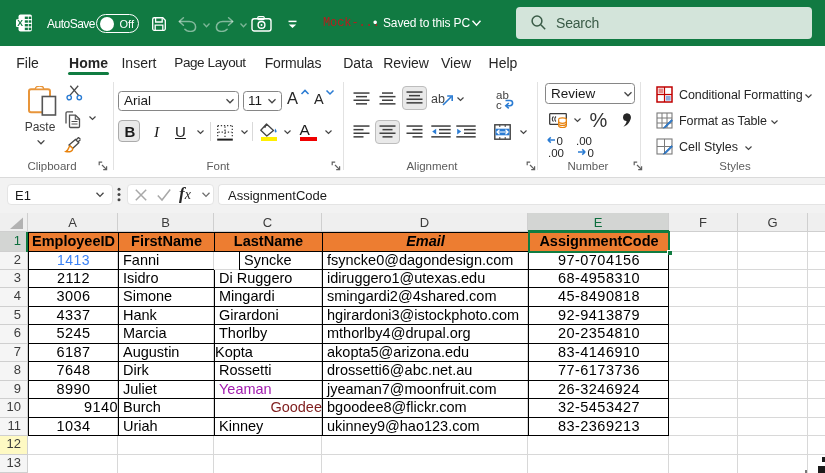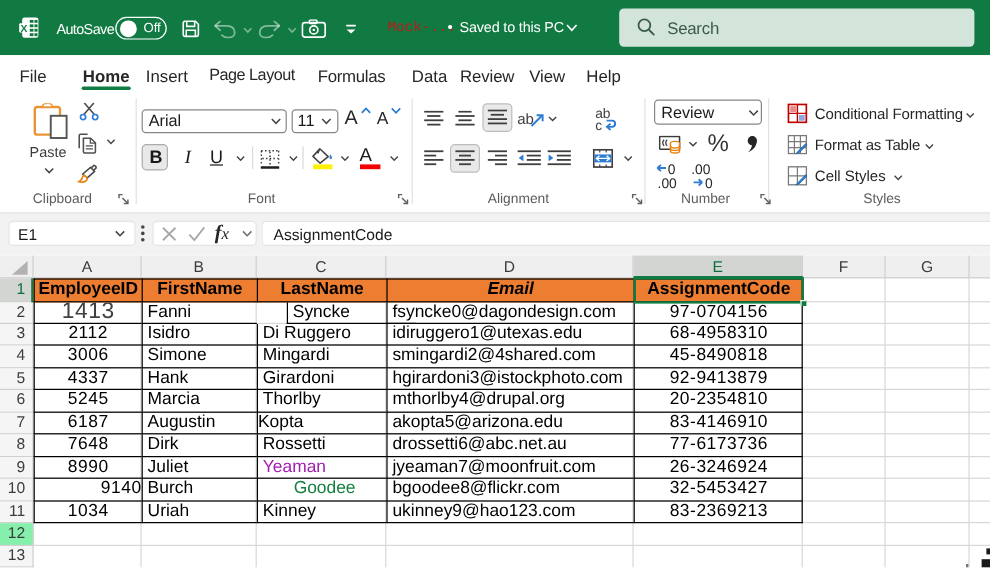--- a/index.html
+++ b/index.html
@@ -378,21 +378,21 @@
 <div class="ab" style="left:0;top:251.5px;width:28px;height:18.45999999999998px;background:#f5f5f5;border-bottom:1px solid #cfcfcf;border-right:1px solid #cfcfcf;color:#3c3c3c;font-size:13px;text-align:right;padding-right:6px;line-height:16.95999999999998px;">2</div>
 <div class="ab" style="left:0;top:269.96px;width:28px;height:18.460000000000036px;background:#f5f5f5;border-bottom:1px solid #cfcfcf;border-right:1px solid #cfcfcf;color:#3c3c3c;font-size:13px;text-align:right;padding-right:6px;line-height:16.960000000000036px;">3</div>
 <div class="ab" style="left:0;top:288.42px;width:28px;height:18.45999999999998px;background:#f5f5f5;border-bottom:1px solid #cfcfcf;border-right:1px solid #cfcfcf;color:#3c3c3c;font-size:13px;text-align:right;padding-right:6px;line-height:16.95999999999998px;">4</div>
 <div class="ab" style="left:0;top:306.88px;width:28px;height:18.45999999999998px;background:#f5f5f5;border-bottom:1px solid #cfcfcf;border-right:1px solid #cfcfcf;color:#3c3c3c;font-size:13px;text-align:right;padding-right:6px;line-height:16.95999999999998px;">5</div>
 <div class="ab" style="left:0;top:325.34px;width:28px;height:18.460000000000036px;background:#f5f5f5;border-bottom:1px solid #cfcfcf;border-right:1px solid #cfcfcf;color:#3c3c3c;font-size:13px;text-align:right;padding-right:6px;line-height:16.960000000000036px;">6</div>
 <div class="ab" style="left:0;top:343.8px;width:28px;height:18.45999999999998px;background:#f5f5f5;border-bottom:1px solid #cfcfcf;border-right:1px solid #cfcfcf;color:#3c3c3c;font-size:13px;text-align:right;padding-right:6px;line-height:16.95999999999998px;">7</div>
 <div class="ab" style="left:0;top:362.26px;width:28px;height:18.460000000000036px;background:#f5f5f5;border-bottom:1px solid #cfcfcf;border-right:1px solid #cfcfcf;color:#3c3c3c;font-size:13px;text-align:right;padding-right:6px;line-height:16.960000000000036px;">8</div>
 <div class="ab" style="left:0;top:380.72px;width:28px;height:18.45999999999998px;background:#f5f5f5;border-bottom:1px solid #cfcfcf;border-right:1px solid #cfcfcf;color:#3c3c3c;font-size:13px;text-align:right;padding-right:6px;line-height:16.95999999999998px;">9</div>
 <div class="ab" style="left:0;top:399.18px;width:28px;height:18.45999999999998px;background:#f5f5f5;border-bottom:1px solid #cfcfcf;border-right:1px solid #cfcfcf;color:#3c3c3c;font-size:13px;text-align:right;padding-right:6px;line-height:16.95999999999998px;">10</div>
 <div class="ab" style="left:0;top:417.64px;width:28px;height:18.460000000000036px;background:#f5f5f5;border-bottom:1px solid #cfcfcf;border-right:1px solid #cfcfcf;color:#3c3c3c;font-size:13px;text-align:right;padding-right:6px;line-height:16.960000000000036px;">11</div>
-<div class="ab" style="left:0;top:436.1px;width:28px;height:18.45999999999998px;background:#86efac;border-bottom:1px solid #cfcfcf;border-right:1px solid #cfcfcf;color:#3c3c3c;font-size:13px;text-align:right;padding-right:6px;line-height:16.95999999999998px;">12</div>
+<div class="ab" style="left:0;top:436.1px;width:28px;height:18.45999999999998px;background:#fef9c3;border-bottom:1px solid #cfcfcf;border-right:1px solid #cfcfcf;color:#3c3c3c;font-size:13px;text-align:right;padding-right:6px;line-height:16.95999999999998px;">12</div>
 <div class="ab" style="left:0;top:454.56px;width:28px;height:18.45999999999998px;background:#f5f5f5;border-bottom:1px solid #cfcfcf;border-right:1px solid #cfcfcf;color:#3c3c3c;font-size:13px;text-align:right;padding-right:6px;line-height:16.95999999999998px;">13</div>
 <div class="ab" style="left:25.5px;top:232px;width:2.5px;height:19.5px;background:#107c41;"></div>
 <div class="ab" style="left:117px;top:232px;width:1px;height:241px;background:#d8d8d8;"></div>
 <div class="ab" style="left:213px;top:232px;width:1px;height:241px;background:#d8d8d8;"></div>
 <div class="ab" style="left:321px;top:232px;width:1px;height:241px;background:#d8d8d8;"></div>
 <div class="ab" style="left:527px;top:232px;width:1px;height:241px;background:#d8d8d8;"></div>
 <div class="ab" style="left:668px;top:232px;width:1px;height:241px;background:#d8d8d8;"></div>
 <div class="ab" style="left:737px;top:232px;width:1px;height:241px;background:#d8d8d8;"></div>
 <div class="ab" style="left:807px;top:232px;width:1px;height:241px;background:#d8d8d8;"></div>
 
@@ -408,21 +408,21 @@
 <div class="ab" style="left:28px;top:416.64px;width:798px;height:1px;background:#d8d8d8;"></div>
 <div class="ab" style="left:28px;top:435.1px;width:798px;height:1px;background:#d8d8d8;"></div>
 <div class="ab" style="left:28px;top:453.56px;width:798px;height:1px;background:#d8d8d8;"></div>
 <div class="ab" style="left:28px;top:232px;width:641px;height:19.5px;background:#ed7d31;"></div>
 <div class="ab" style="left:28px;top:232px;width:90px;height:19.5px;font-size:14.5px;font-weight:bold;color:#000;text-align:center;line-height:17.5px;border:1px solid #000;border-right:none;">EmployeeID</div>
 <div class="ab" style="left:118px;top:232px;width:96px;height:19.5px;font-size:14.5px;font-weight:bold;color:#000;text-align:center;line-height:17.5px;border:1px solid #000;border-right:none;">FirstName</div>
 <div class="ab" style="left:214px;top:232px;width:108px;height:19.5px;font-size:14.5px;font-weight:bold;color:#000;text-align:center;line-height:17.5px;border:1px solid #000;border-right:none;">LastName</div>
 <div class="ab" style="left:322px;top:232px;width:206px;height:19.5px;font-size:14.5px;font-weight:bold;color:#000;text-align:center;line-height:17.5px;border:1px solid #000;border-right:none;font-style:italic;">Email</div>
 <div class="ab" style="left:528px;top:232px;width:141px;height:19.5px;font-size:14.5px;font-weight:bold;color:#000;text-align:center;line-height:17.5px;border:1px solid #000;border-right:none;">AssignmentCode</div>
 <div class="ab" style="left:668px;top:232px;width:1px;height:19.5px;background:#000;"></div>
-<div class="ab" style="left:28px;top:251.5px;width:90px;height:18.45999999999998px;font-size:19px;color:#404040;text-align:center;letter-spacing:0.45px;line-height:16.95999999999998px;border:1px solid #000;border-right:none;border-top:none;white-space:nowrap;overflow:hidden;">1413</div>
+<div class="ab" style="left:28px;top:251.5px;width:90px;height:18.45999999999998px;font-size:14px;color:#3b82f6;text-align:center;letter-spacing:0.45px;line-height:16.95999999999998px;border:1px solid #000;border-right:none;border-top:none;white-space:nowrap;overflow:hidden;">1413</div>
 <div class="ab" style="left:118px;top:251.5px;width:96px;height:18.45999999999998px;font-size:14.5px;color:#000;text-align:left;padding-left:4px;line-height:16.95999999999998px;border:1px solid #000;border-right:none;border-top:none;white-space:nowrap;overflow:hidden;">Fanni</div>
 <div class="ab" style="left:214px;top:251.5px;width:108px;height:18.45999999999998px;font-size:14.5px;color:#000;text-align:left;padding-left:4px;line-height:16.95999999999998px;border:1px solid #000;border-right:none;border-top:none;white-space:nowrap;overflow:hidden;margin-left:25px;">Syncke</div>
 <div class="ab" style="left:322px;top:251.5px;width:206px;height:18.45999999999998px;font-size:14.5px;color:#000;text-align:left;padding-left:4px;line-height:16.95999999999998px;border:1px solid #000;border-right:none;border-top:none;white-space:nowrap;overflow:hidden;">fsyncke0@dagondesign.com</div>
 <div class="ab" style="left:528px;top:251.5px;width:141px;height:18.45999999999998px;font-size:14.5px;color:#000;text-align:center;letter-spacing:0.45px;line-height:16.95999999999998px;border:1px solid #000;border-right:none;border-top:none;white-space:nowrap;overflow:hidden;">97-0704156</div>
 <div class="ab" style="left:668px;top:251.5px;width:1px;height:18.45999999999998px;background:#000;"></div>
 <div class="ab" style="left:28px;top:269.96px;width:90px;height:18.460000000000036px;font-size:14.5px;color:#000;text-align:center;letter-spacing:0.45px;line-height:16.960000000000036px;border:1px solid #000;border-right:none;border-top:none;white-space:nowrap;overflow:hidden;">2112</div>
 <div class="ab" style="left:118px;top:269.96px;width:96px;height:18.460000000000036px;font-size:14.5px;color:#000;text-align:left;padding-left:4px;line-height:16.960000000000036px;border:1px solid #000;border-right:none;border-top:none;white-space:nowrap;overflow:hidden;">Isidro</div>
 <div class="ab" style="left:214px;top:269.96px;width:108px;height:18.460000000000036px;font-size:14.5px;color:#000;text-align:left;padding-left:4px;line-height:16.960000000000036px;border:1px solid #000;border-right:none;border-top:none;white-space:nowrap;overflow:hidden;">Di Ruggero</div>
 <div class="ab" style="left:322px;top:269.96px;width:206px;height:18.460000000000036px;font-size:14.5px;color:#000;text-align:left;padding-left:4px;line-height:16.960000000000036px;border:1px solid #000;border-right:none;border-top:none;white-space:nowrap;overflow:hidden;">idiruggero1@utexas.edu</div>
 <div class="ab" style="left:528px;top:269.96px;width:141px;height:18.460000000000036px;font-size:14.5px;color:#000;text-align:center;letter-spacing:0.45px;line-height:16.960000000000036px;border:1px solid #000;border-right:none;border-top:none;white-space:nowrap;overflow:hidden;">68-4958310</div>
@@ -458,21 +458,21 @@
 <div class="ab" style="left:528px;top:362.26px;width:141px;height:18.460000000000036px;font-size:14.5px;color:#000;text-align:center;letter-spacing:0.45px;line-height:16.960000000000036px;border:1px solid #000;border-right:none;border-top:none;white-space:nowrap;overflow:hidden;">77-6173736</div>
 <div class="ab" style="left:668px;top:362.26px;width:1px;height:18.460000000000036px;background:#000;"></div>
 <div class="ab" style="left:28px;top:380.72px;width:90px;height:18.45999999999998px;font-size:14.5px;color:#000;text-align:center;letter-spacing:0.45px;line-height:16.95999999999998px;border:1px solid #000;border-right:none;border-top:none;white-space:nowrap;overflow:hidden;">8990</div>
 <div class="ab" style="left:118px;top:380.72px;width:96px;height:18.45999999999998px;font-size:14.5px;color:#000;text-align:left;padding-left:4px;line-height:16.95999999999998px;border:1px solid #000;border-right:none;border-top:none;white-space:nowrap;overflow:hidden;">Juliet</div>
 <div class="ab" style="left:214px;top:380.72px;width:108px;height:18.45999999999998px;font-size:14.5px;color:#a21caf;text-align:left;padding-left:4px;line-height:16.95999999999998px;border:1px solid #000;border-right:none;border-top:none;white-space:nowrap;overflow:hidden;">Yeaman</div>
 <div class="ab" style="left:322px;top:380.72px;width:206px;height:18.45999999999998px;font-size:14.5px;color:#000;text-align:left;padding-left:4px;line-height:16.95999999999998px;border:1px solid #000;border-right:none;border-top:none;white-space:nowrap;overflow:hidden;">jyeaman7@moonfruit.com</div>
 <div class="ab" style="left:528px;top:380.72px;width:141px;height:18.45999999999998px;font-size:14.5px;color:#000;text-align:center;letter-spacing:0.45px;line-height:16.95999999999998px;border:1px solid #000;border-right:none;border-top:none;white-space:nowrap;overflow:hidden;">26-3246924</div>
 <div class="ab" style="left:668px;top:380.72px;width:1px;height:18.45999999999998px;background:#000;"></div>
 <div class="ab" style="left:28px;top:399.18px;width:90px;height:18.45999999999998px;font-size:14.5px;color:#000;text-align:right;letter-spacing:0.45px;line-height:16.95999999999998px;border:1px solid #000;border-right:none;border-top:none;white-space:nowrap;overflow:hidden;">9140</div>
 <div class="ab" style="left:118px;top:399.18px;width:96px;height:18.45999999999998px;font-size:14.5px;color:#000;text-align:left;padding-left:4px;line-height:16.95999999999998px;border:1px solid #000;border-right:none;border-top:none;white-space:nowrap;overflow:hidden;">Burch</div>
-<div class="ab" style="left:214px;top:399.18px;width:108px;height:18.45999999999998px;font-size:14.5px;color:#15803d;text-align:center;padding-left:4px;line-height:16.95999999999998px;border:1px solid #000;border-right:none;border-top:none;white-space:nowrap;overflow:hidden;">Goodee</div>
+<div class="ab" style="left:214px;top:399.18px;width:108px;height:18.45999999999998px;font-size:14.5px;color:#7f1d1d;text-align:right;padding-left:4px;line-height:16.95999999999998px;border:1px solid #000;border-right:none;border-top:none;white-space:nowrap;overflow:hidden;">Goodee</div>
 <div class="ab" style="left:322px;top:399.18px;width:206px;height:18.45999999999998px;font-size:14.5px;color:#000;text-align:left;padding-left:4px;line-height:16.95999999999998px;border:1px solid #000;border-right:none;border-top:none;white-space:nowrap;overflow:hidden;">bgoodee8@flickr.com</div>
 <div class="ab" style="left:528px;top:399.18px;width:141px;height:18.45999999999998px;font-size:14.5px;color:#000;text-align:center;letter-spacing:0.45px;line-height:16.95999999999998px;border:1px solid #000;border-right:none;border-top:none;white-space:nowrap;overflow:hidden;">32-5453427</div>
 <div class="ab" style="left:668px;top:399.18px;width:1px;height:18.45999999999998px;background:#000;"></div>
 <div class="ab" style="left:28px;top:417.64px;width:90px;height:18.460000000000036px;font-size:14.5px;color:#000;text-align:center;letter-spacing:0.45px;line-height:16.960000000000036px;border:1px solid #000;border-right:none;border-top:none;white-space:nowrap;overflow:hidden;">1034</div>
 <div class="ab" style="left:118px;top:417.64px;width:96px;height:18.460000000000036px;font-size:14.5px;color:#000;text-align:left;padding-left:4px;line-height:16.960000000000036px;border:1px solid #000;border-right:none;border-top:none;white-space:nowrap;overflow:hidden;">Uriah</div>
 <div class="ab" style="left:214px;top:417.64px;width:108px;height:18.460000000000036px;font-size:14.5px;color:#000;text-align:left;padding-left:4px;line-height:16.960000000000036px;border:1px solid #000;border-right:none;border-top:none;white-space:nowrap;overflow:hidden;">Kinney</div>
 <div class="ab" style="left:322px;top:417.64px;width:206px;height:18.460000000000036px;font-size:14.5px;color:#000;text-align:left;padding-left:4px;line-height:16.960000000000036px;border:1px solid #000;border-right:none;border-top:none;white-space:nowrap;overflow:hidden;">ukinney9@hao123.com</div>
 <div class="ab" style="left:528px;top:417.64px;width:141px;height:18.460000000000036px;font-size:14.5px;color:#000;text-align:center;letter-spacing:0.45px;line-height:16.960000000000036px;border:1px solid #000;border-right:none;border-top:none;white-space:nowrap;overflow:hidden;">83-2369213</div>
 <div class="ab" style="left:668px;top:417.64px;width:1px;height:18.460000000000036px;background:#000;"></div>
 <div class="ab" style="left:527.5px;top:231px;width:142.5px;height:21.5px;border:2px solid #107c41;"></div>

